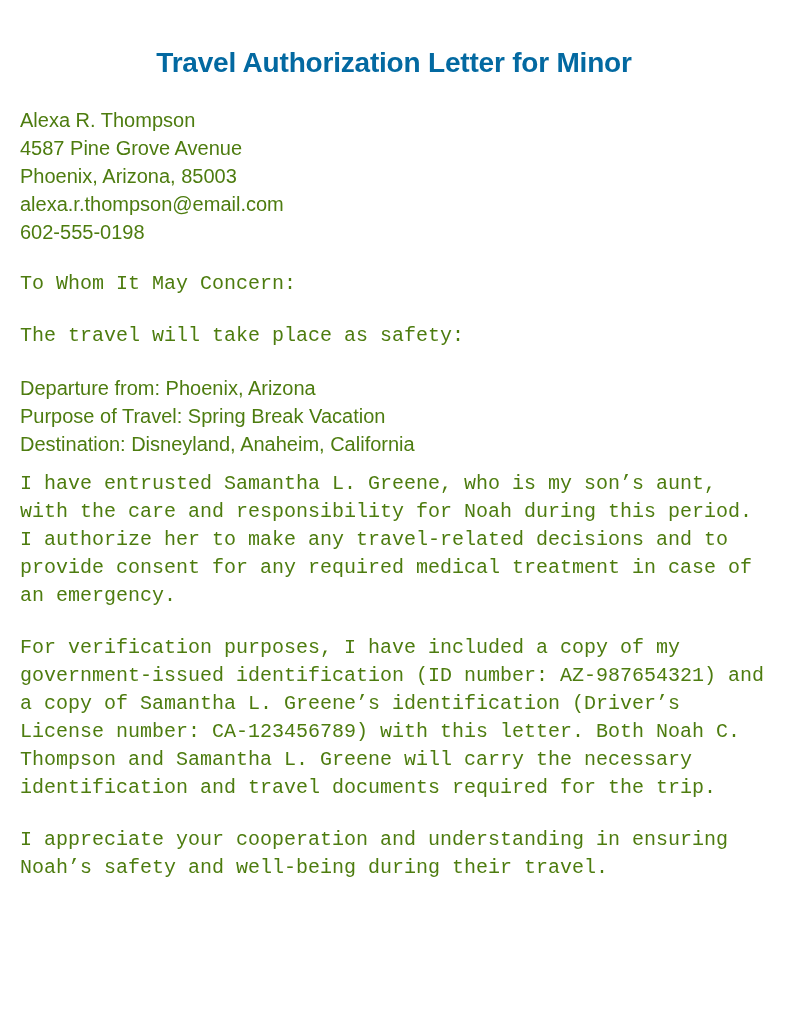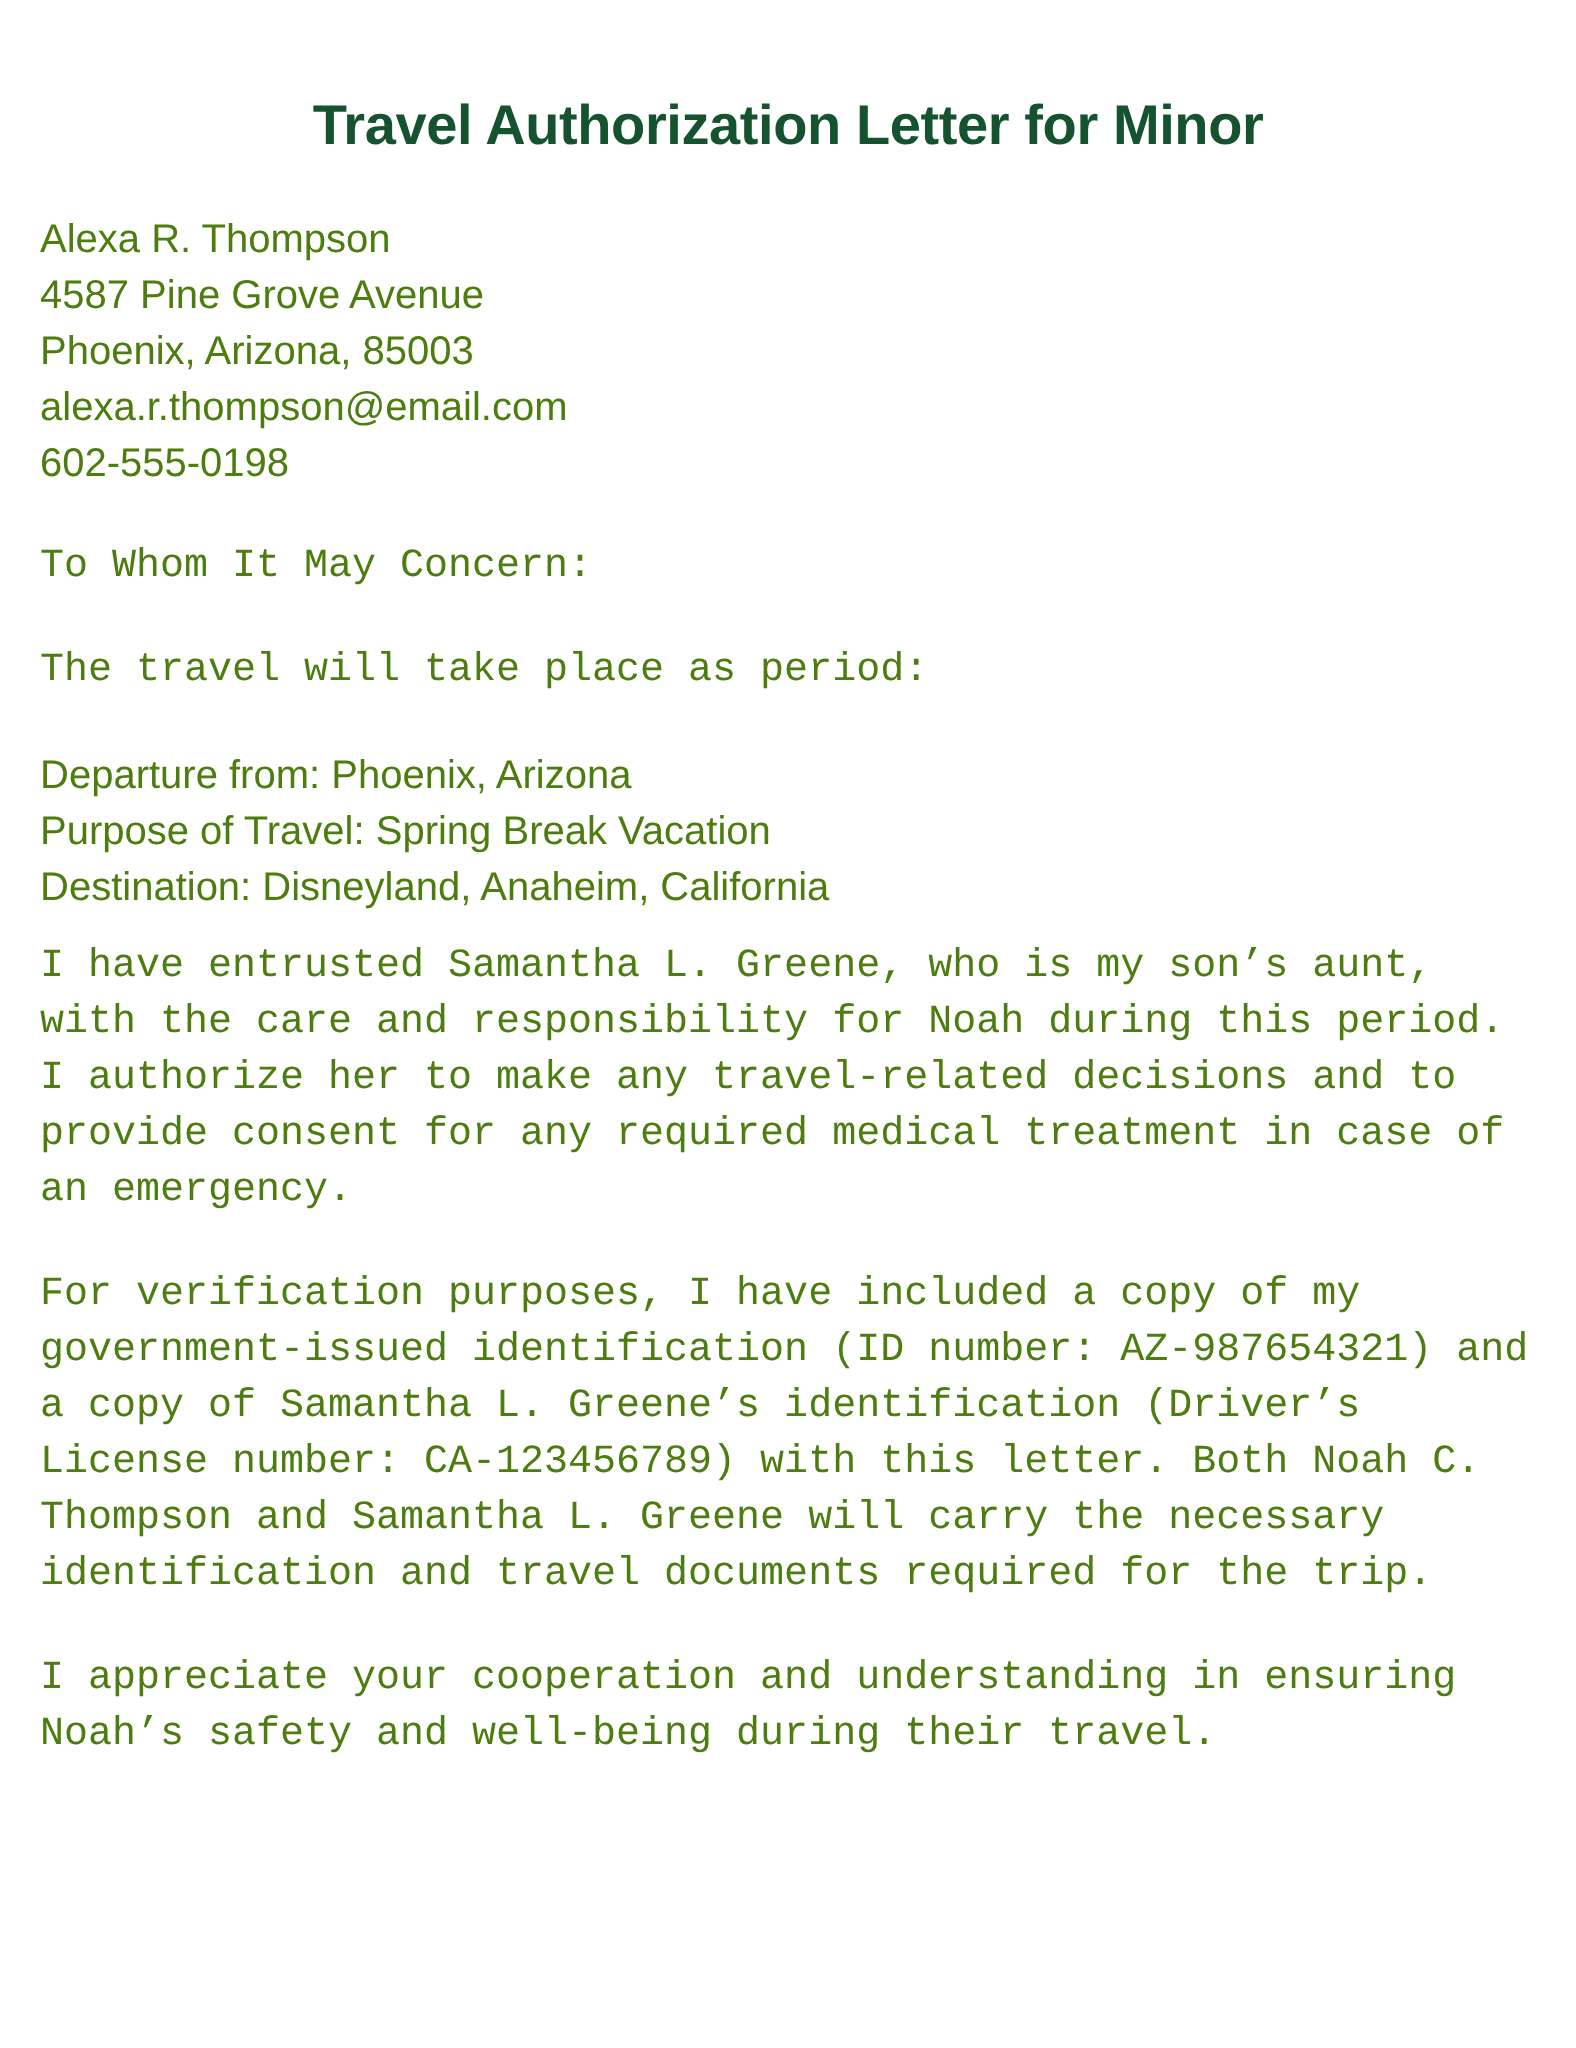--- a/index.html
+++ b/index.html
@@ -19,21 +19,21 @@
     background: #ffffff;
     box-sizing: border-box;
     padding: 0 20px 0 20px;
   }
   .doc-title {
     margin: 0;
     padding-top: 46px;
     text-align: center;
     font-size: 28px;
     font-weight: bold;
-    color: #14532d;
+    color: #0369a1;
     letter-spacing: -0.2px;
     line-height: 34px;
   }
   .body-wrap {
     margin-top: 26px;
     color: #4d7c0f;
     font-size: 20px;
     line-height: 28px;
   }
   .addr-block {
@@ -75,21 +75,21 @@
       <span class="addr-line">Alexa R. Thompson</span>
       <span class="addr-line">4587 Pine Grove Avenue</span>
       <span class="addr-line">Phoenix, Arizona, 85003</span>
       <span class="addr-line">alexa.r.thompson@email.com</span>
       <span class="addr-line">602-555-0198</span>
     </div>
 
     <p class="para">To Whom It May Concern:</p>
 
 
-    <p class="para">The travel will take place as period:</p>
+    <p class="para">The travel will take place as safety:</p>
 
     <div class="details-block">
       <span class="detail-line">Departure from: Phoenix, Arizona</span>
       <span class="detail-line">Purpose of Travel: Spring Break Vacation</span>
       <span class="detail-line">Destination: Disneyland, Anaheim, California</span>
     </div>
 
     <p class="para tight">I have entrusted Samantha L. Greene, who is my son’s aunt, with the care and responsibility for Noah during this period. I authorize her to make any travel-related decisions and to provide consent for any required medical treatment in case of an emergency.</p>
 
     <p class="para">For verification purposes, I have included a copy of my government-issued identification (ID number: AZ-987654321) and a copy of Samantha L. Greene’s identification (Driver’s License number: CA-123456789) with this letter. Both Noah C. Thompson and Samantha L. Greene will carry the necessary identification and travel documents required for the trip.</p>

